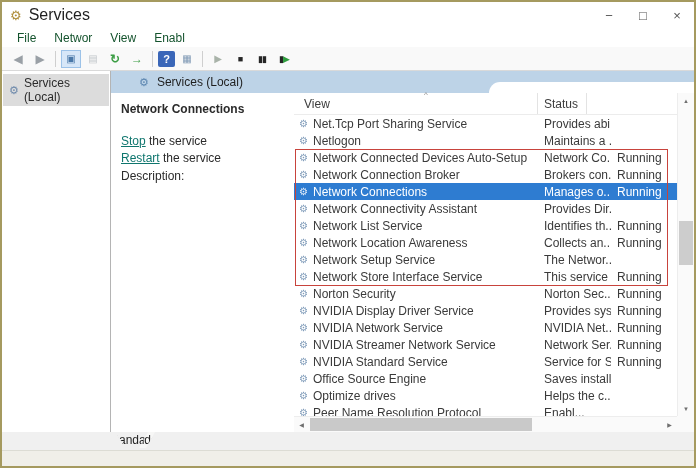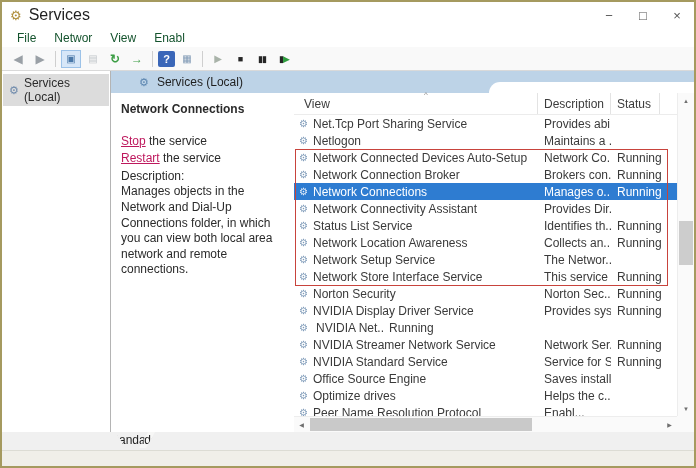--- a/index.html
+++ b/index.html
@@ -54,21 +54,21 @@
   .band-label { font-size: 12px; color: #1f1f1f; }
   .band-notch { position: absolute; left: 378px; right: 0; bottom: 0; height: 11px;
                 background: #fff; border-top-left-radius: 12px; }
 
   .content-row { flex: 1; display: flex; min-height: 0; }
 
   
   .info { width: 183px; padding: 9px 10px 0 10px; flex: none; line-height: 1.3; }
   .info-title { font-weight: bold; font-size: 12px; margin-bottom: 16px; }
   .info-action { margin-bottom: 2px; }
-  .info a { color: #be185d; }
+  .info a { color: #0f766e; }
   .info-desc { }
 
   
   .list { flex: 1; position: relative; background: #fff; min-width: 0; }
   .list-header { display: flex; height: 22px; align-items: center; width: calc(100% - 17px);
                  border-bottom: 1px solid #ececec; color: #3c3c3c; position: relative; }
   .hcol { height: 100%; display: flex; align-items: center; padding-left: 6px;
           border-right: 1px solid #e3e3e3; }
   .hcol.name { width: 244px; padding-left: 10px; }
   .hcol.desc { width: 73px; }
@@ -203,29 +203,27 @@
         <div class="info">
           <div class="info-title">Network Connections</div>
           <div class="info-action">
             <a href="#">Stop</a><span> the service</span>
           </div>
           <div class="info-action">
             <a href="#">Restart</a><span> the service</span>
           </div>
           <div class="info-desc">
             <div>Description:</div>
-            <div>Manages objects in the Network and Dial-Up Connections folder, in which you can view both local area network and remote connections.</div>
           </div>
         </div>
 
         <div class="list">
           <div class="list-header">
             <span class="sort-caret">^</span>
             <div class="hcol name">View</div>
-            <div class="hcol desc">Description</div>
             <div class="hcol status">Status</div>
           </div>
 
           <div class="rows">
               <div class="row">
     <span class="c-icon">⚙</span>
     <span class="c-name">Net.Tcp Port Sharing Service</span>
     <span class="c-desc">Provides abi...</span>
     <span class="c-status"></span>
   </div>
@@ -254,21 +252,21 @@
     <span class="c-status">Running</span>
   </div>
               <div class="row">
     <span class="c-icon">⚙</span>
     <span class="c-name">Network Connectivity Assistant</span>
     <span class="c-desc">Provides Dir...</span>
     <span class="c-status"></span>
   </div>
               <div class="row">
     <span class="c-icon">⚙</span>
-    <span class="c-name">Status List Service</span>
+    <span class="c-name">Network List Service</span>
     <span class="c-desc">Identifies th...</span>
     <span class="c-status">Running</span>
   </div>
               <div class="row">
     <span class="c-icon">⚙</span>
     <span class="c-name">Network Location Awareness</span>
     <span class="c-desc">Collects an...</span>
     <span class="c-status">Running</span>
   </div>
               <div class="row">
@@ -290,20 +288,21 @@
     <span class="c-status">Running</span>
   </div>
               <div class="row">
     <span class="c-icon">⚙</span>
     <span class="c-name">NVIDIA Display Driver Service</span>
     <span class="c-desc">Provides sys...</span>
     <span class="c-status">Running</span>
   </div>
               <div class="row">
     <span class="c-icon">⚙</span>
+    <span class="c-name">NVIDIA Network Service</span>
     <span class="c-desc">NVIDIA Net...</span>
     <span class="c-status">Running</span>
   </div>
               <div class="row">
     <span class="c-icon">⚙</span>
     <span class="c-name">NVIDIA Streamer Network Service</span>
     <span class="c-desc">Network Ser...</span>
     <span class="c-status">Running</span>
   </div>
               <div class="row">

